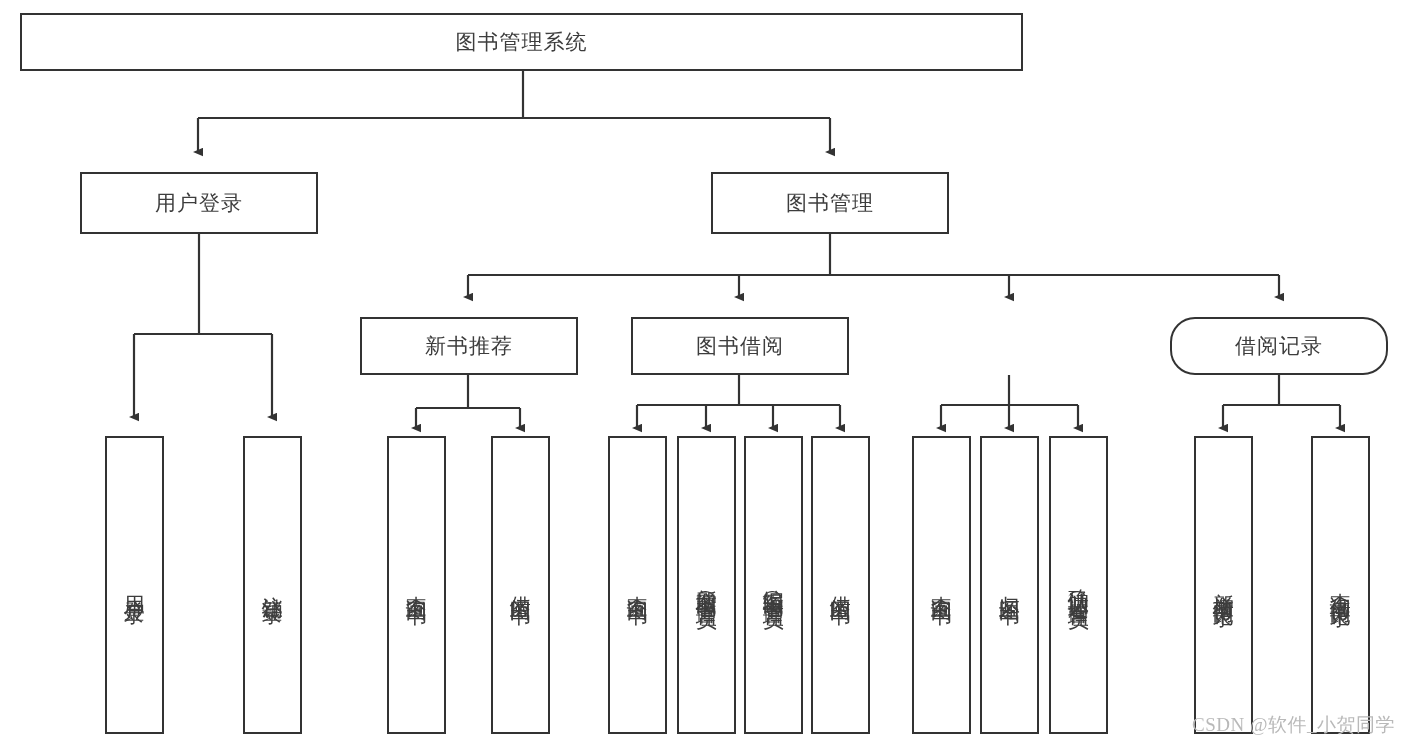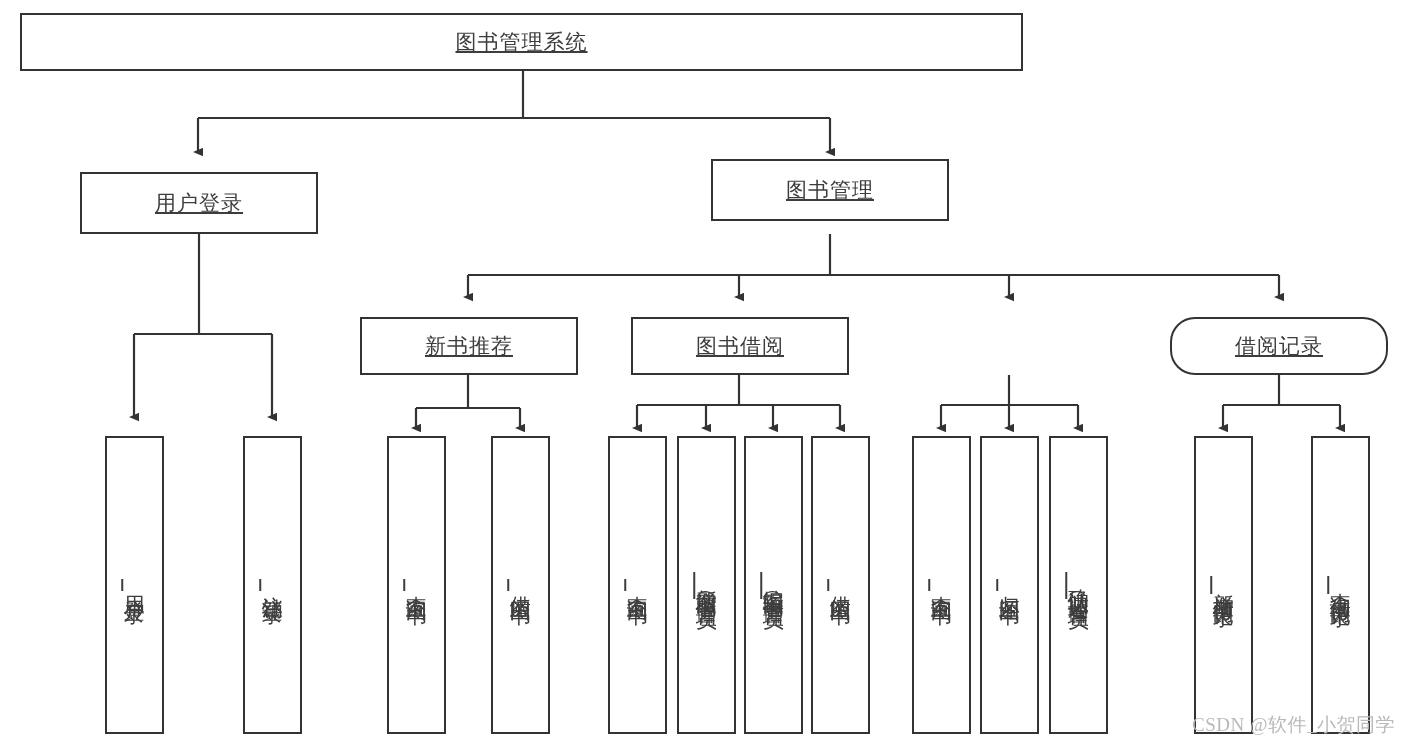--- a/index.html
+++ b/index.html
@@ -28,21 +28,20 @@
   .node {
     position: absolute;
     box-sizing: border-box;
     background: #ffffff;
     border: 2px solid #333333;
     display: flex;
     align-items: center;
     justify-content: center;
     color: #3d3d3d;
     letter-spacing: 1px;
-    text-decoration: underline;
   }
   .node.h {
     font-size: 21px;
     line-height: 1.1;
   }
   .node.v {
     font-size: 21px;
     line-height: 1.12;
     align-items: center;
     justify-content: center;
@@ -119,21 +118,21 @@
     </g>
   </svg>
 
   <div class="node h" style="left:20px; top:13px; width:1003px; height:58px;">
     <span>图书管理系统</span>
   </div>
 
   <div class="node h" style="left:80px; top:172px; width:238px; height:62px;">
     <span>用户登录</span>
   </div>
-  <div class="node h" style="left:711px; top:159px; width:238px; height:62px;">
+  <div class="node h" style="left:711px; top:172px; width:238px; height:62px;">
     <span>图书管理</span>
   </div>
 
   <div class="node h" style="left:631px; top:317px; width:218px; height:58px;">
     <span>图书借阅</span>
   </div>
   <div class="node h" style="left:360px; top:317px; width:218px; height:58px;">
     <span>新书推荐</span>
   </div>
   <div class="node h" style="left:1170px; top:317px; width:218px; height:58px;border-radius:25px;">

